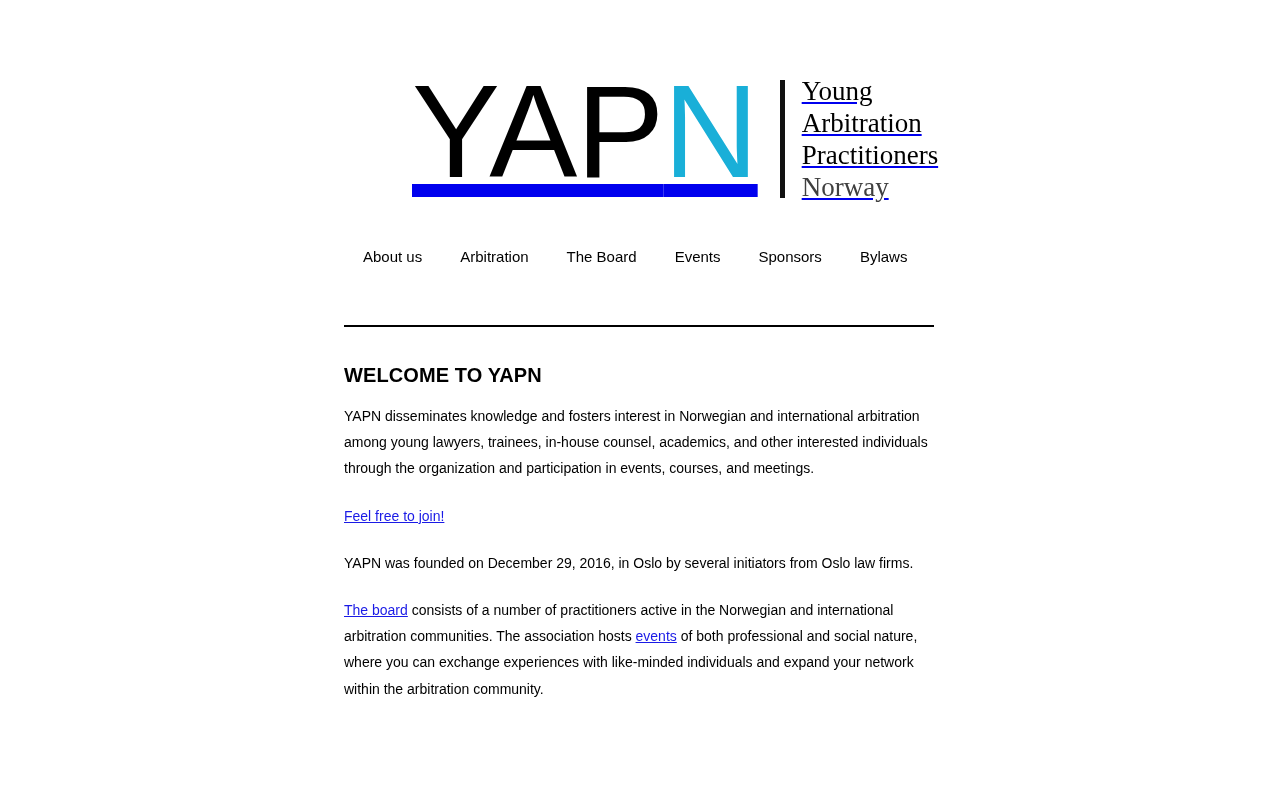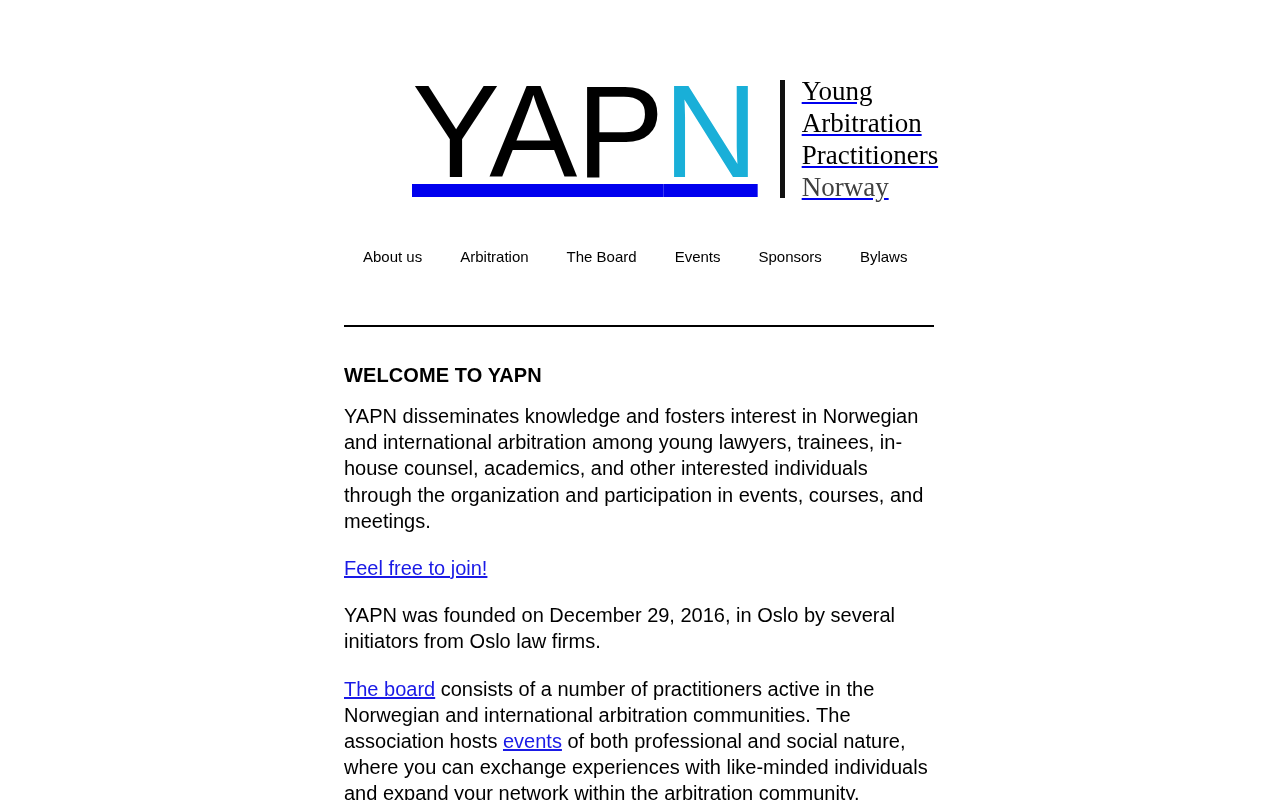--- a/index.html
+++ b/index.html
@@ -122,21 +122,21 @@
   .page-heading {
     font-size: 20px;
     font-weight: bold;
     line-height: 39px;
     margin: 0 0 8px 0;
     letter-spacing: 0.1px;
   }
   .page-heading .hl { display: block; }
 
   .content p {
-    font-size: 20px;
+    font-size: 14px;
     line-height: 26.2px;
     margin: 0 0 21px 0;
     color: #000000;
   }
 
   a.inline-link {
     color: #1a1ae6;
     text-decoration: underline;
   }
 </style>

